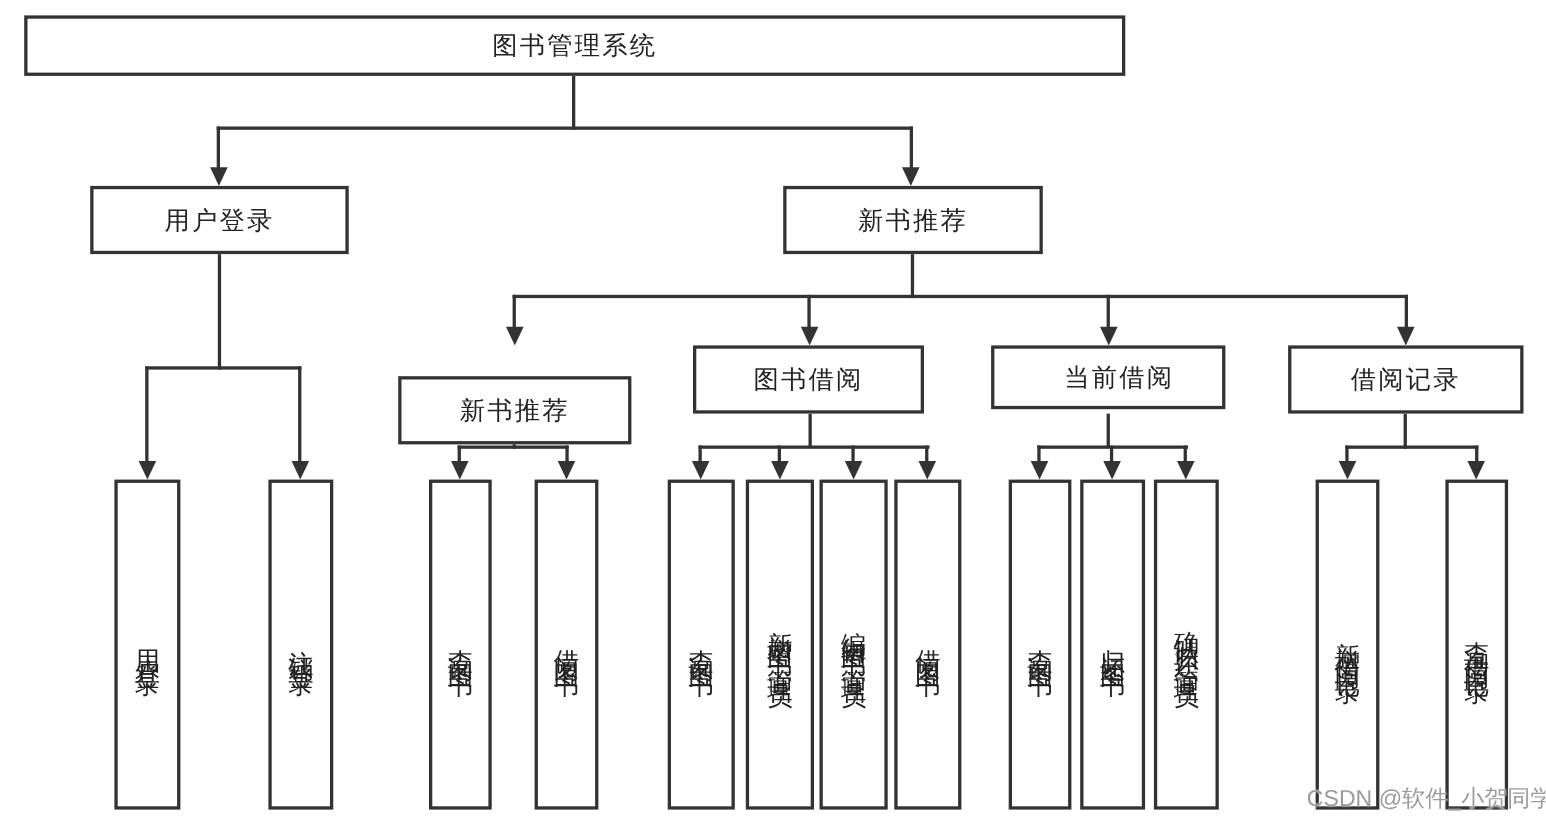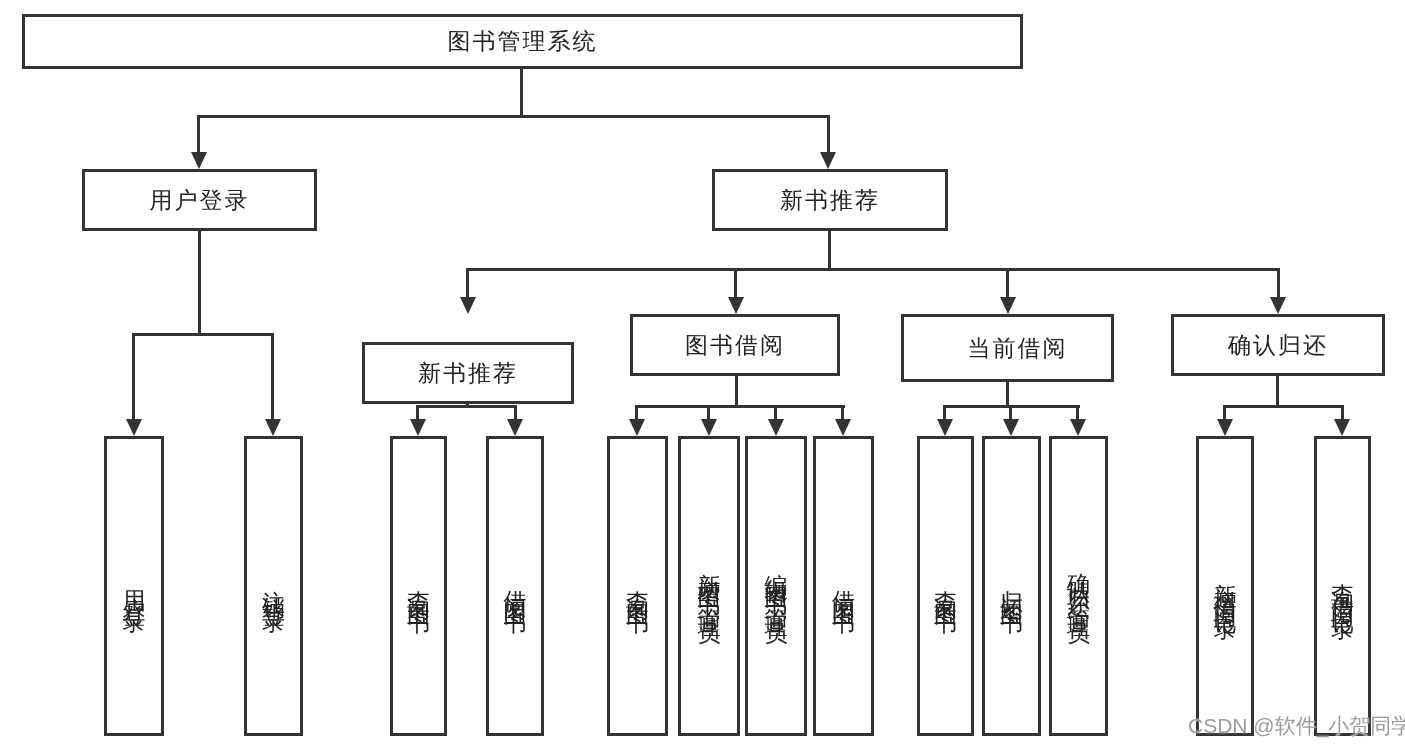--- a/index.html
+++ b/index.html
@@ -81,25 +81,25 @@
   <div class="node" style="left:712px;top:169px;width:236px;height:62px;">
     <span>新书推荐</span>
   </div>
 
   <div class="node" style="left:362px;top:314px;width:212px;height:62px;margin-top:28px;">
     <span>新书推荐</span>
   </div>
   <div class="node" style="left:630px;top:314px;width:210px;height:62px;">
     <span>图书借阅</span>
   </div>
-  <div class="node" style="left:901px;top:314px;width:213px;height:68px;padding-left:20px;">
+  <div class="node" style="left:901px;top:314px;width:213px;height:58px;padding-left:20px;">
     <span>当前借阅</span>
   </div>
   <div class="node" style="left:1171px;top:314px;width:214px;height:62px;">
-    <span>确认归还</span>
+    <span>借阅记录</span>
   </div>
 
   <div class="leaf" style="left:104px;width:60px;">
     <span>用户登录</span>
   </div>
   <div class="leaf" style="left:244px;width:59px;">
     <span>注销登录</span>
   </div>
 
   <div class="leaf" style="left:390px;width:57px;">

